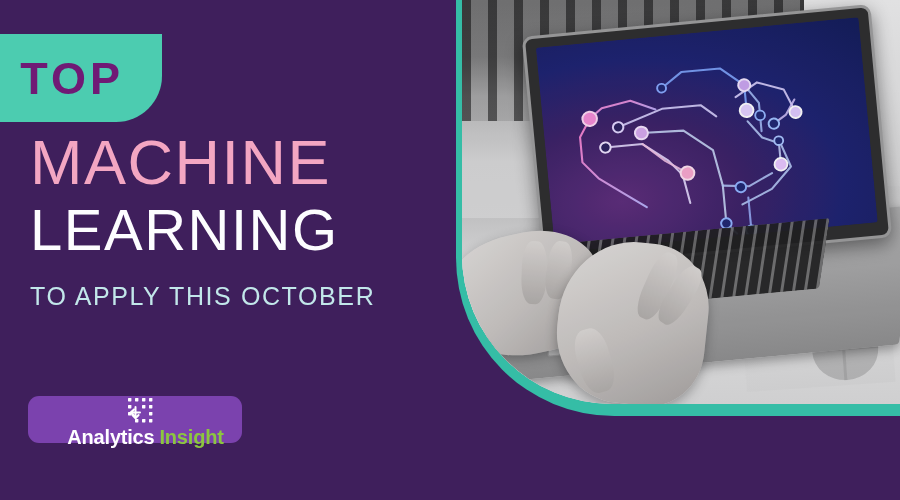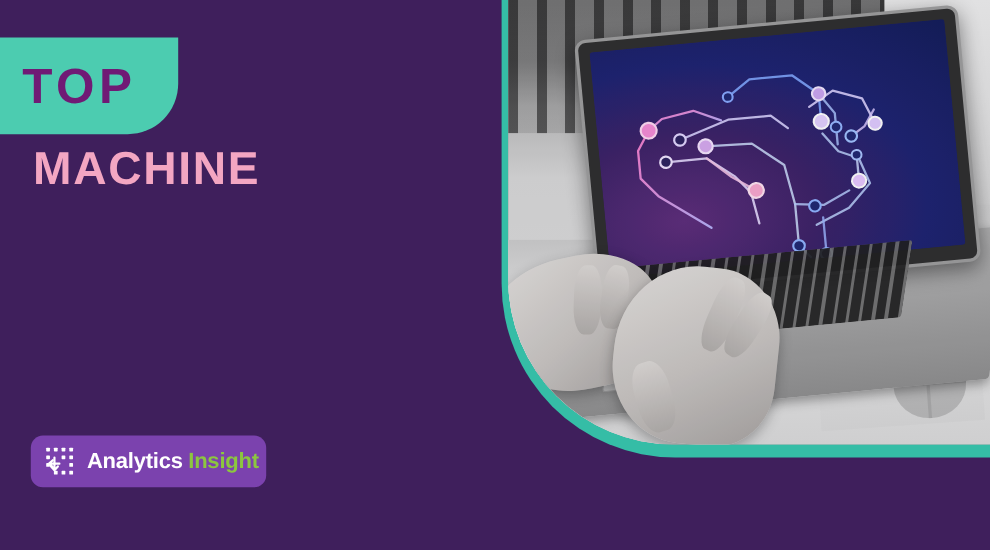--- a/index.html
+++ b/index.html
@@ -31,22 +31,22 @@
     font-size:45px;
     font-weight:bold;
     letter-spacing:4px;
     line-height:1;
   }
 
   
   #headline { position:absolute; left:30px; top:132px; width:420px; }
   .line-machine {
     color:#f3a6c2;
-    font-size:42px;
-    font-weight:bold;
+    font-size:63px;
+    font-weight:normal;
     letter-spacing:1.5px;
     line-height:0.98;
     white-space:nowrap;
   }
   .line-learning {
     color:#fdfdff;
     font-size:58px;
     font-weight:400;
     letter-spacing:1.5px;
     line-height:1.1;
@@ -66,20 +66,21 @@
   }
 
   
   #logo-badge {
     position:absolute; left:28px; top:396px;
     width:214px; height:47px;
     background:#7b42ae;
     border-radius:11px;
     display:flex; align-items:center;
     padding-left:12px;
+    flex-direction:column;
   }
   #logo-mark { width:30px; height:30px; flex:0 0 30px; position:relative; }
   #logo-text {
     margin-left:9px;
     font-size:20px;
     font-weight:bold;
     letter-spacing:-0.2px;
     white-space:nowrap;
   }
   #logo-text .w1 { color:#ffffff; }
@@ -291,23 +292,25 @@
 
     <div class="photo-grade"></div>
   </div>
 
   <div id="top-badge">
     <span class="label">TOP</span>
   </div>
 
   <div id="headline">
     <div class="line-machine">MACHINE</div>
+    <div class="line-learning">LEARNING</div>
   </div>
 
   <div id="subtitle">
+    <div class="sub-line">TO APPLY THIS OCTOBER</div>
   </div>
 
   <div id="logo-badge">
     <span id="logo-mark">
       <svg viewBox="0 0 30 30" width="30" height="30">
         <g fill="#ffffff">
           <rect x="2" y="2" width="3.4" height="3.4" rx="0.6"></rect>
           <rect x="9" y="2" width="3.4" height="3.4" rx="0.6"></rect>
           <rect x="16" y="2" width="3.4" height="3.4" rx="0.6"></rect>
           <rect x="23" y="2" width="3.4" height="3.4" rx="0.6"></rect>

